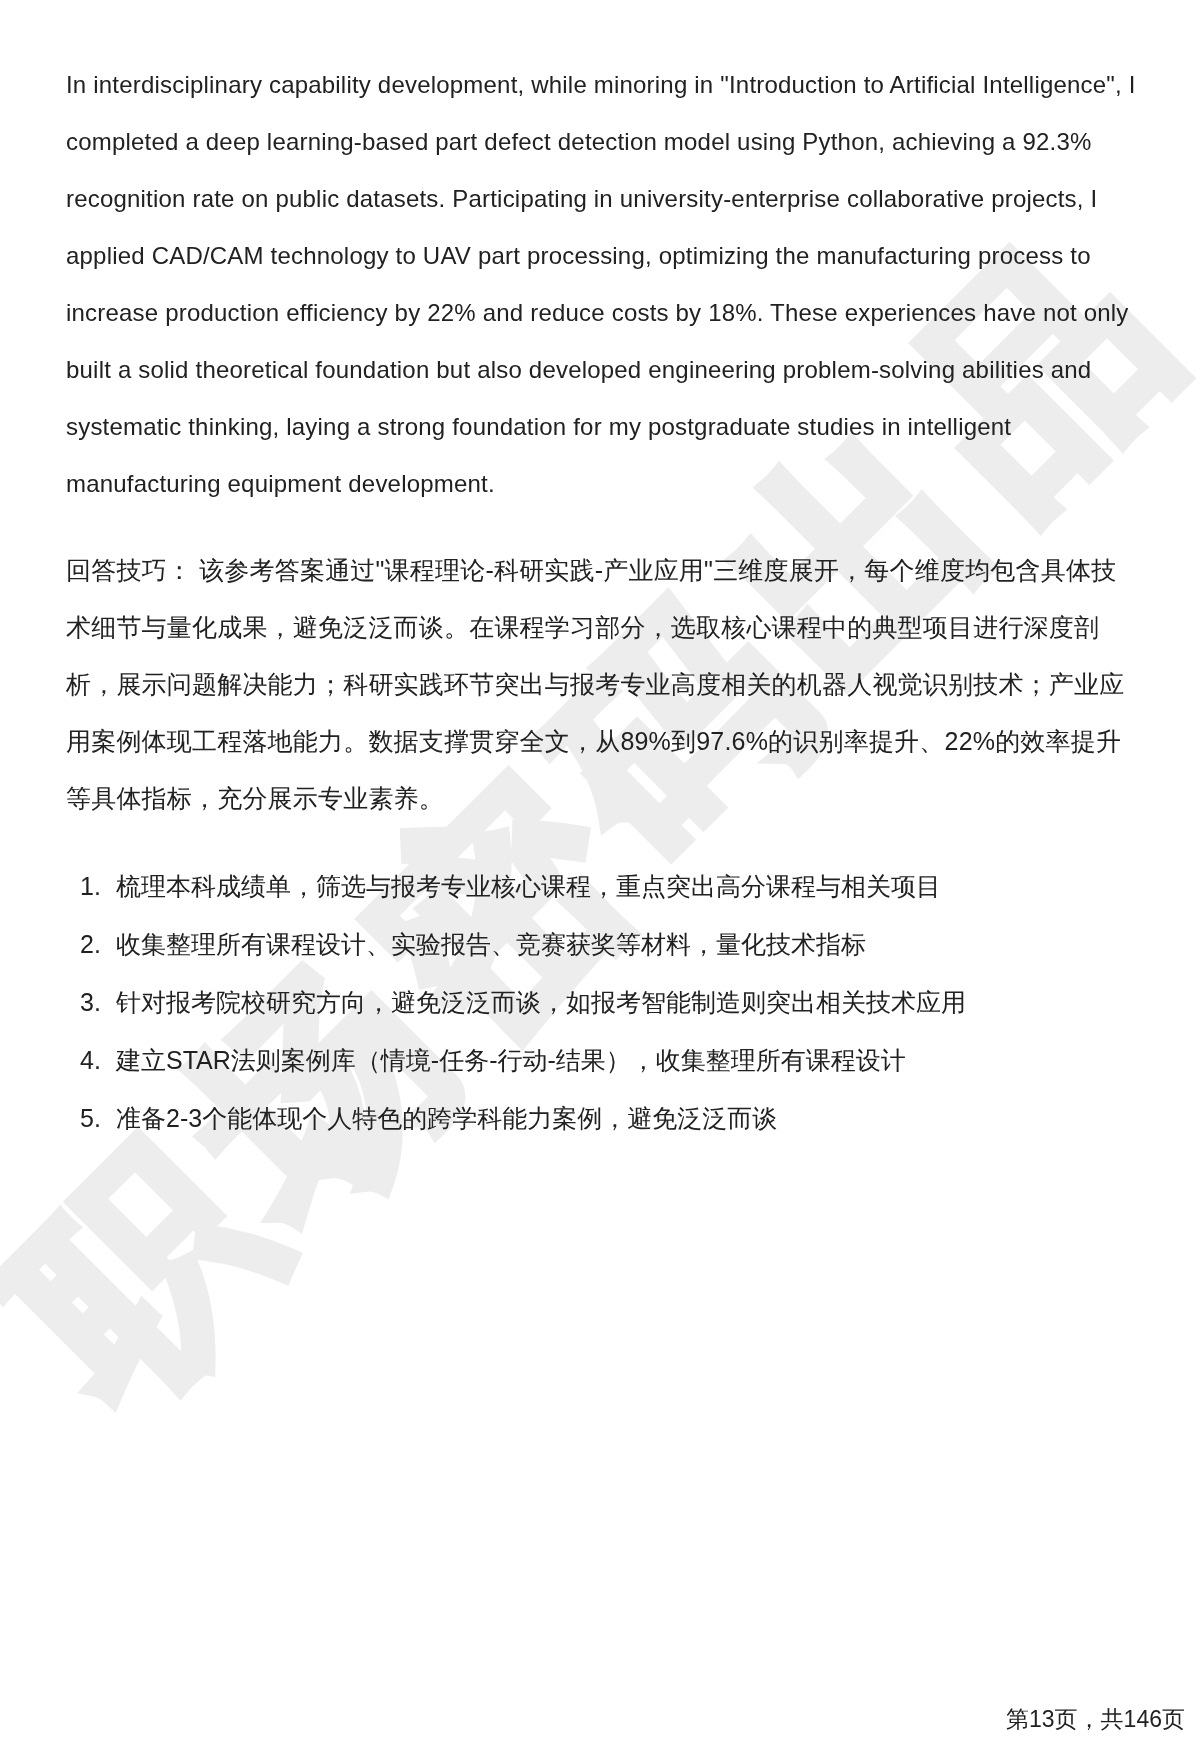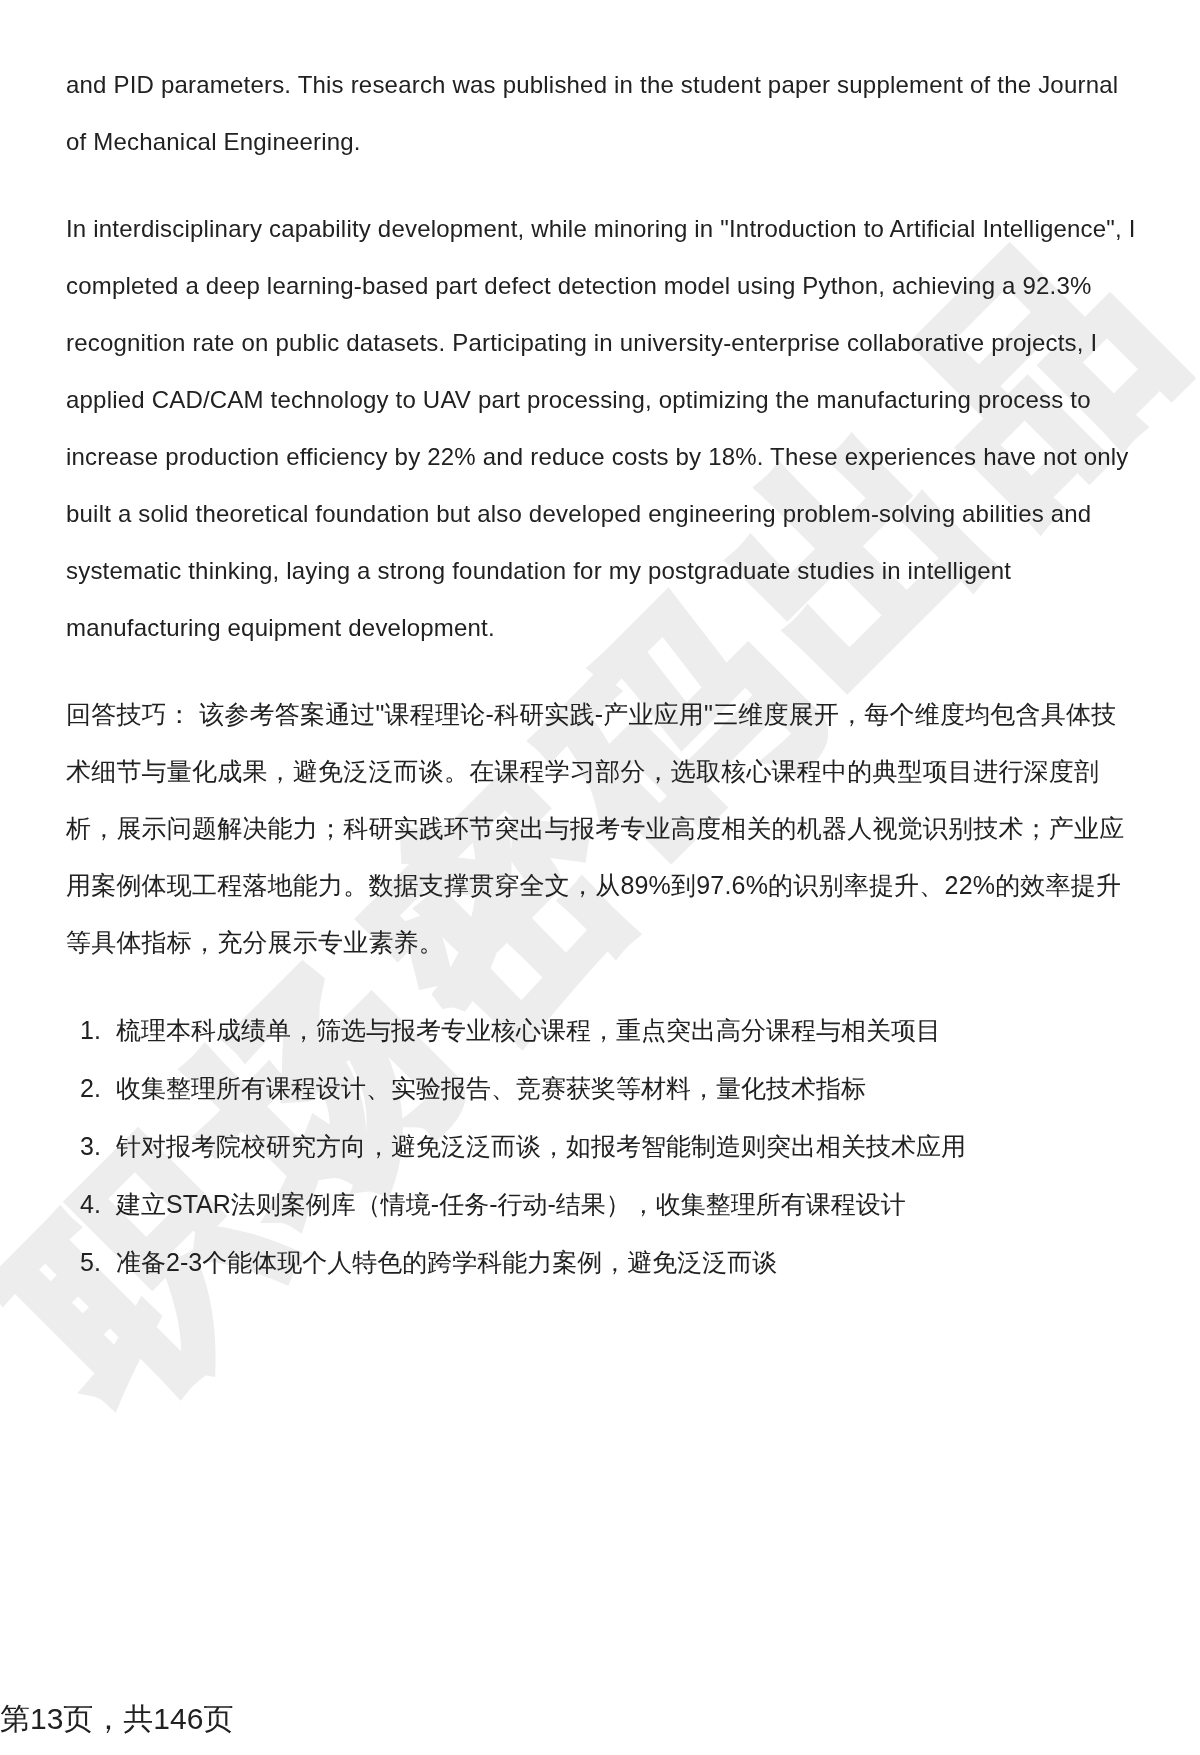--- a/index.html
+++ b/index.html
@@ -70,34 +70,33 @@
     text-align: left;
   }
   .li-text {
     flex: 1 1 auto;
   }
   .footer {
     position: absolute;
     left: 0;
     right: 15px;
     bottom: 16px;
-    text-align: left;
-    font-size: 30px;
+    text-align: right;
+    font-size: 23px;
     line-height: 40px;
     z-index: 1;
   }
 </style>
 </head>
 <body>
 
 <div class="watermark">职场密码出品</div>
 
 <div class="content">
 
-  <p class="par en">and PID parameters. This research was published in the student paper supplement of the Journal of Mechanical Engineering.</p>
 
   <p class="par en">In interdisciplinary capability development, while minoring in "Introduction to Artificial Intelligence", I completed a deep learning-based part defect detection model using Python, achieving a 92.3% recognition rate on public datasets. Participating in university-enterprise collaborative projects, I applied CAD/CAM technology to UAV part processing, optimizing the manufacturing process to increase production efficiency by 22% and reduce costs by 18%. These experiences have not only built a solid theoretical foundation but also developed engineering problem-solving abilities and systematic thinking, laying a strong foundation for my postgraduate studies in intelligent manufacturing equipment development.</p>
 
   <p class="par zh">回答技巧： 该参考答案通过"课程理论-科研实践-产业应用"三维度展开，每个维度均包含具体技术细节与量化成果，避免泛泛而谈。在课程学习部分，选取核心课程中的典型项目进行深度剖析，展示问题解决能力；科研实践环节突出与报考专业高度相关的机器人视觉识别技术；产业应用案例体现工程落地能力。数据支撑贯穿全文，从89%到97.6%的识别率提升、22%的效率提升等具体指标，充分展示专业素养。</p>
 
 
   <ol class="strategy-list">
     <li>
       <span class="li-num">1.</span>
       <span class="li-text">梳理本科成绩单，筛选与报考专业核心课程，重点突出高分课程与相关项目</span>

